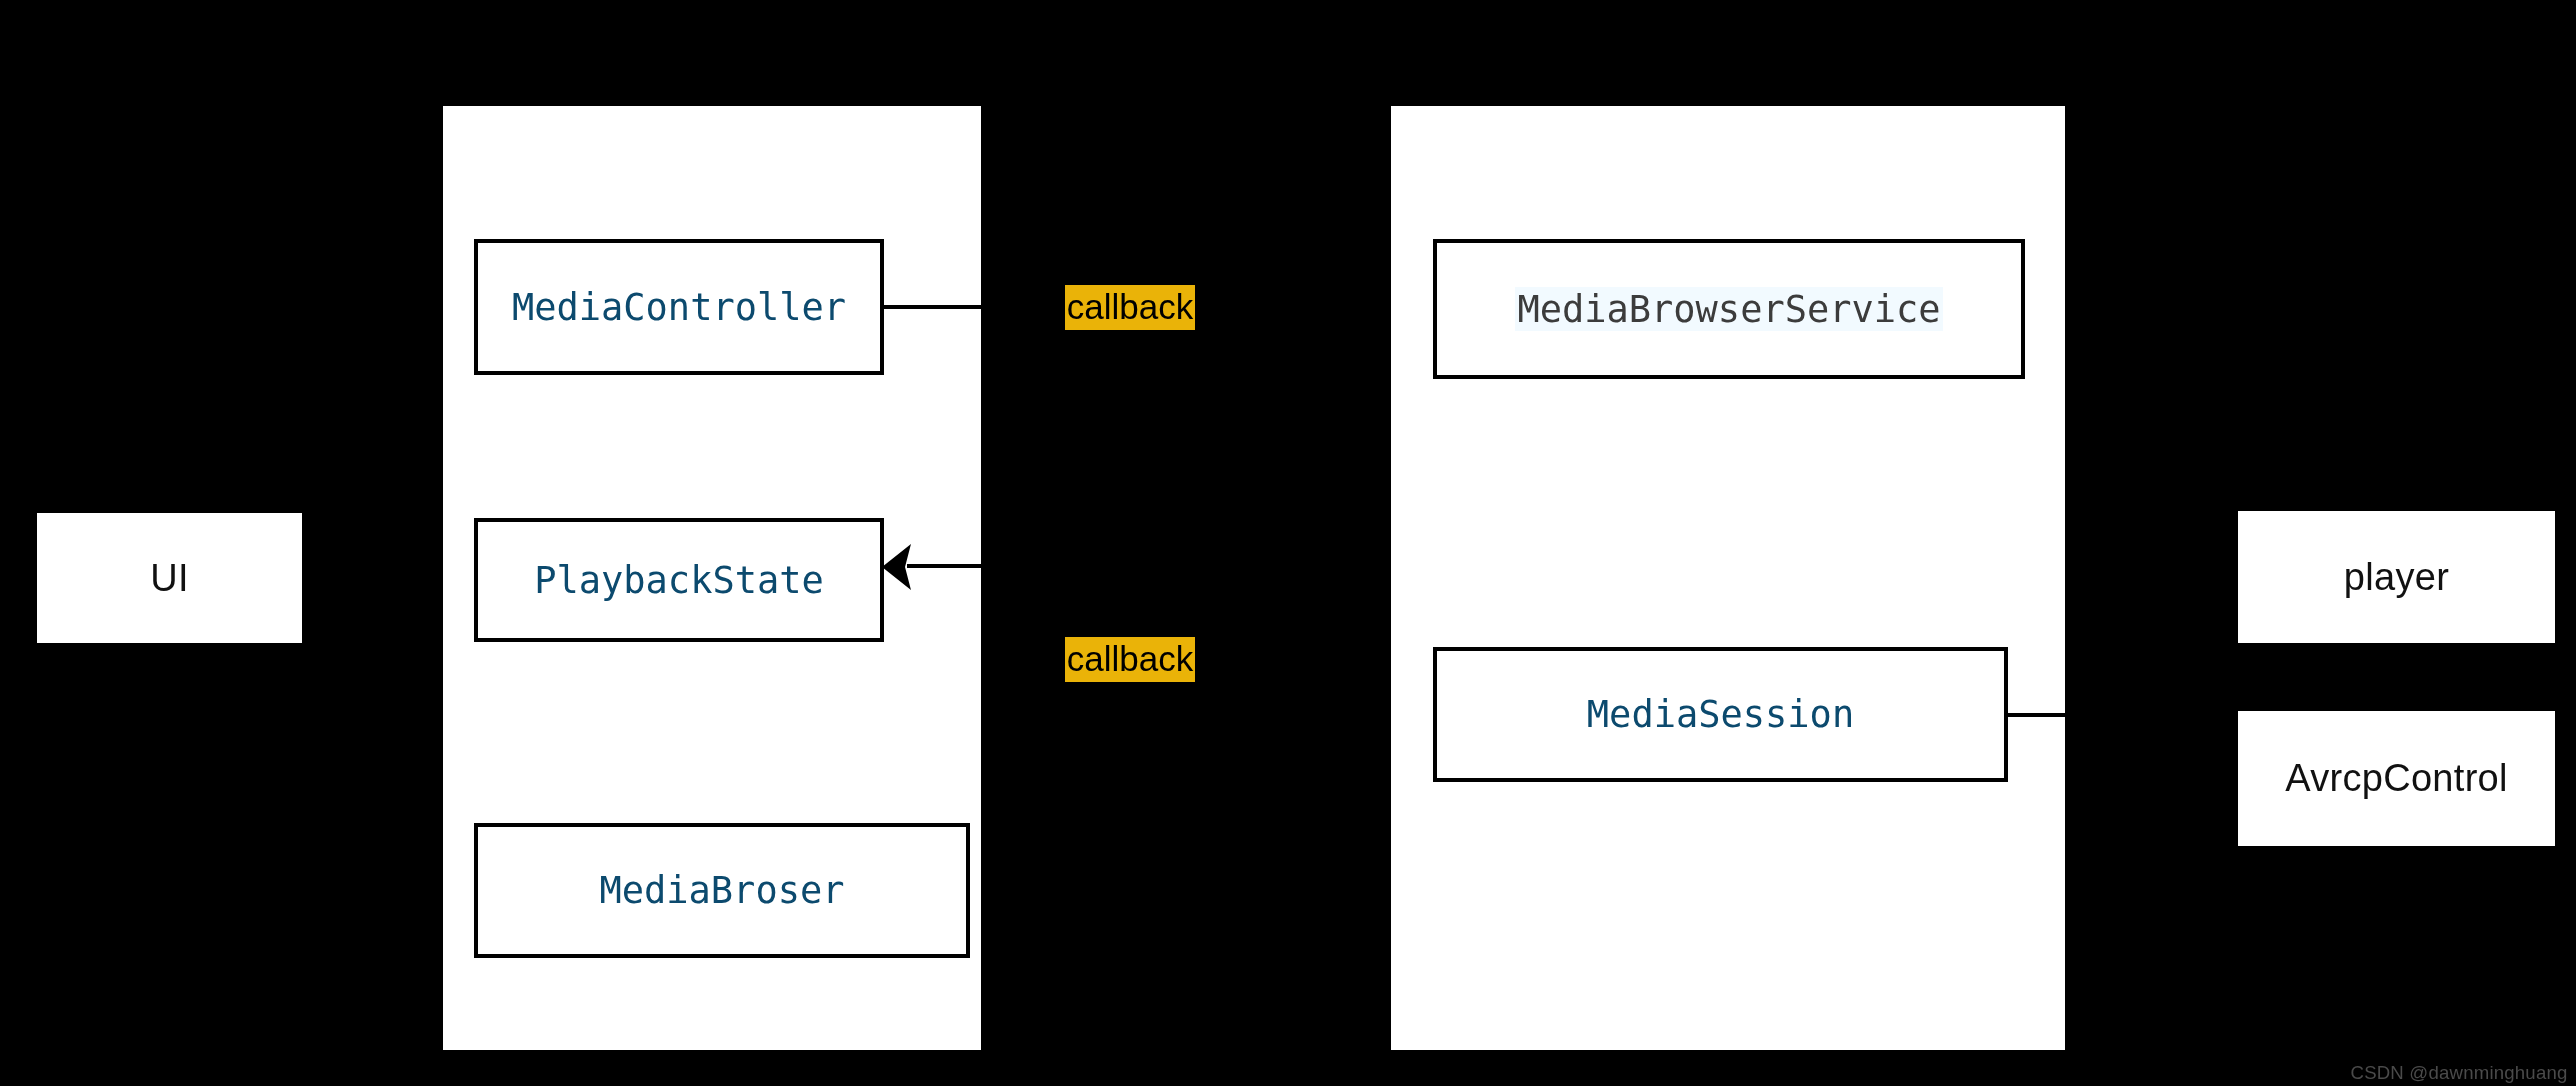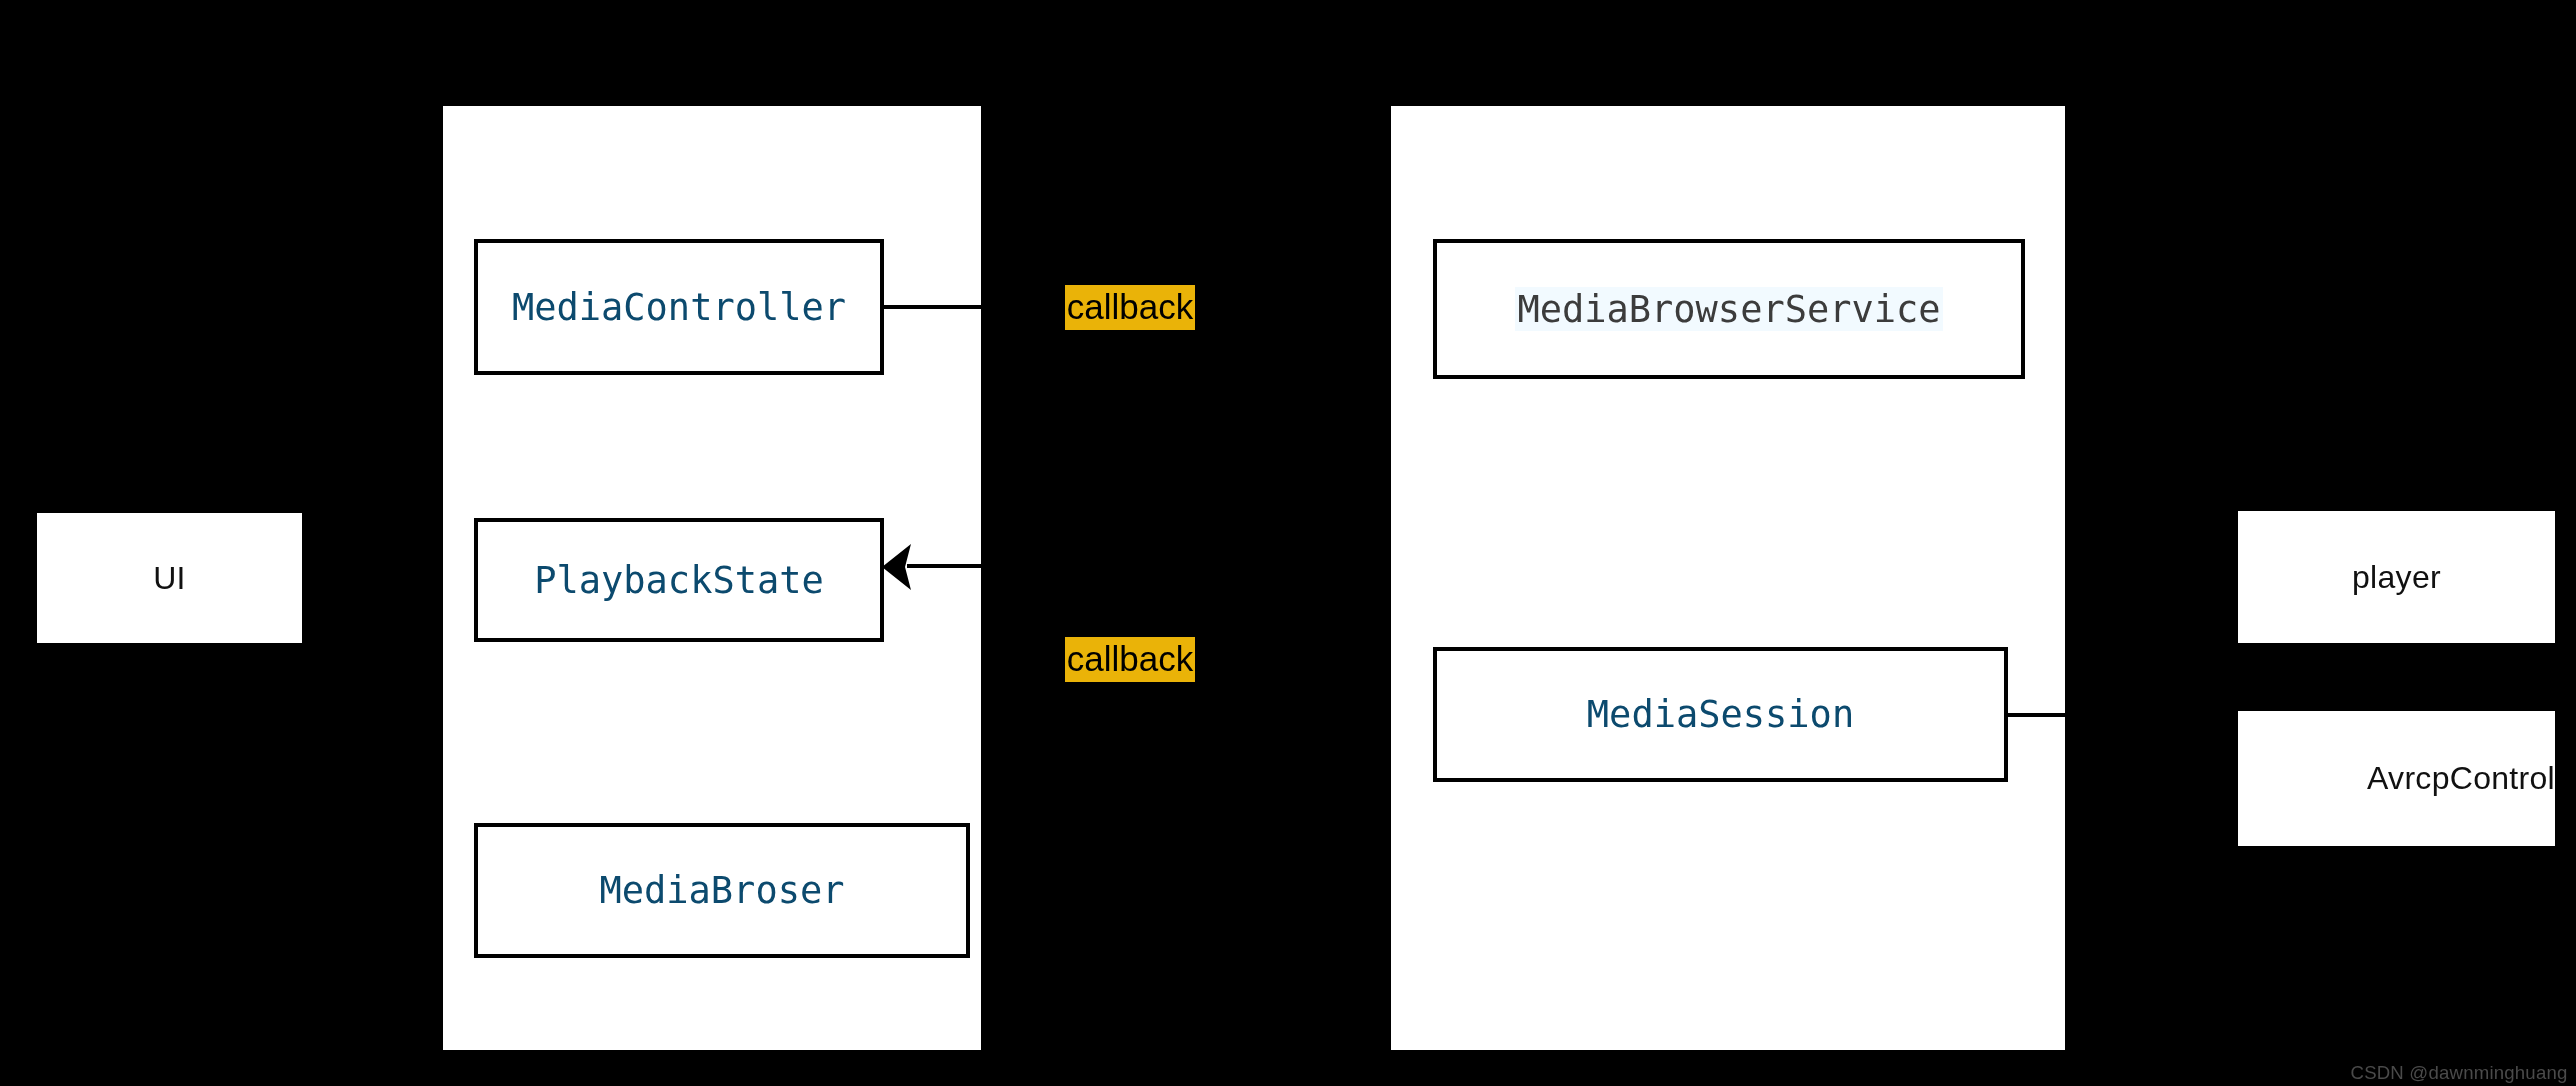--- a/index.html
+++ b/index.html
@@ -44,21 +44,21 @@
   .plain-box {
     position: absolute;
     background: #ffffff;
     display: flex;
     align-items: center;
     justify-content: center;
     box-sizing: border-box;
   }
   .plain-box .plain-label {
     font-family: "Liberation Sans", sans-serif;
-    font-size: 32px;
+    font-size: 38px;
     color: #111111;
     letter-spacing: 0.3px;
     white-space: nowrap;
   }
   #box-ui {
     left: 37px;
     top: 513px;
     width: 265px;
     height: 130px;
   }
@@ -66,21 +66,20 @@
     left: 2238px;
     top: 511px;
     width: 317px;
     height: 132px;
   }
   #box-avrcp {
     left: 2238px;
     top: 711px;
     width: 317px;
     height: 135px;
-    justify-content: flex-end;
   }
 
   
   .class-box {
     position: absolute;
     background: #ffffff;
     border: 4.2px solid #000000;
     display: flex;
     align-items: center;
     justify-content: center;

